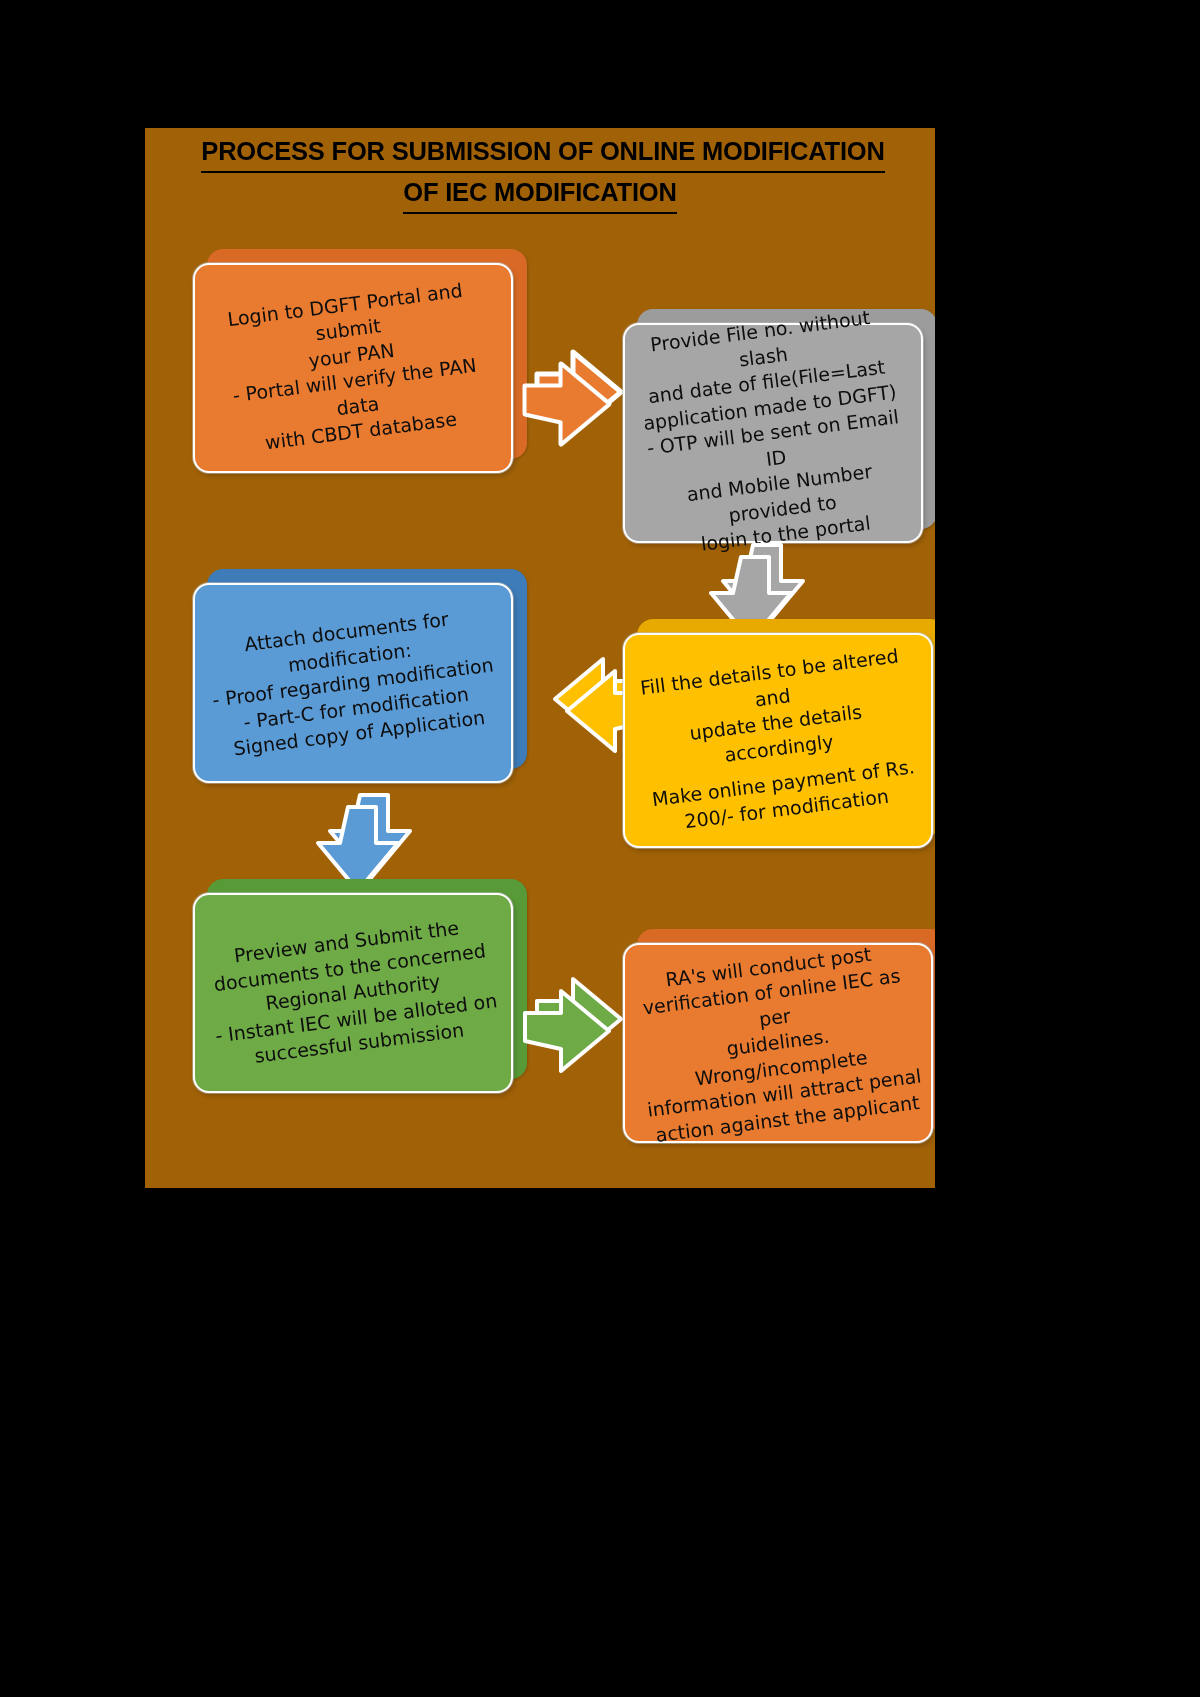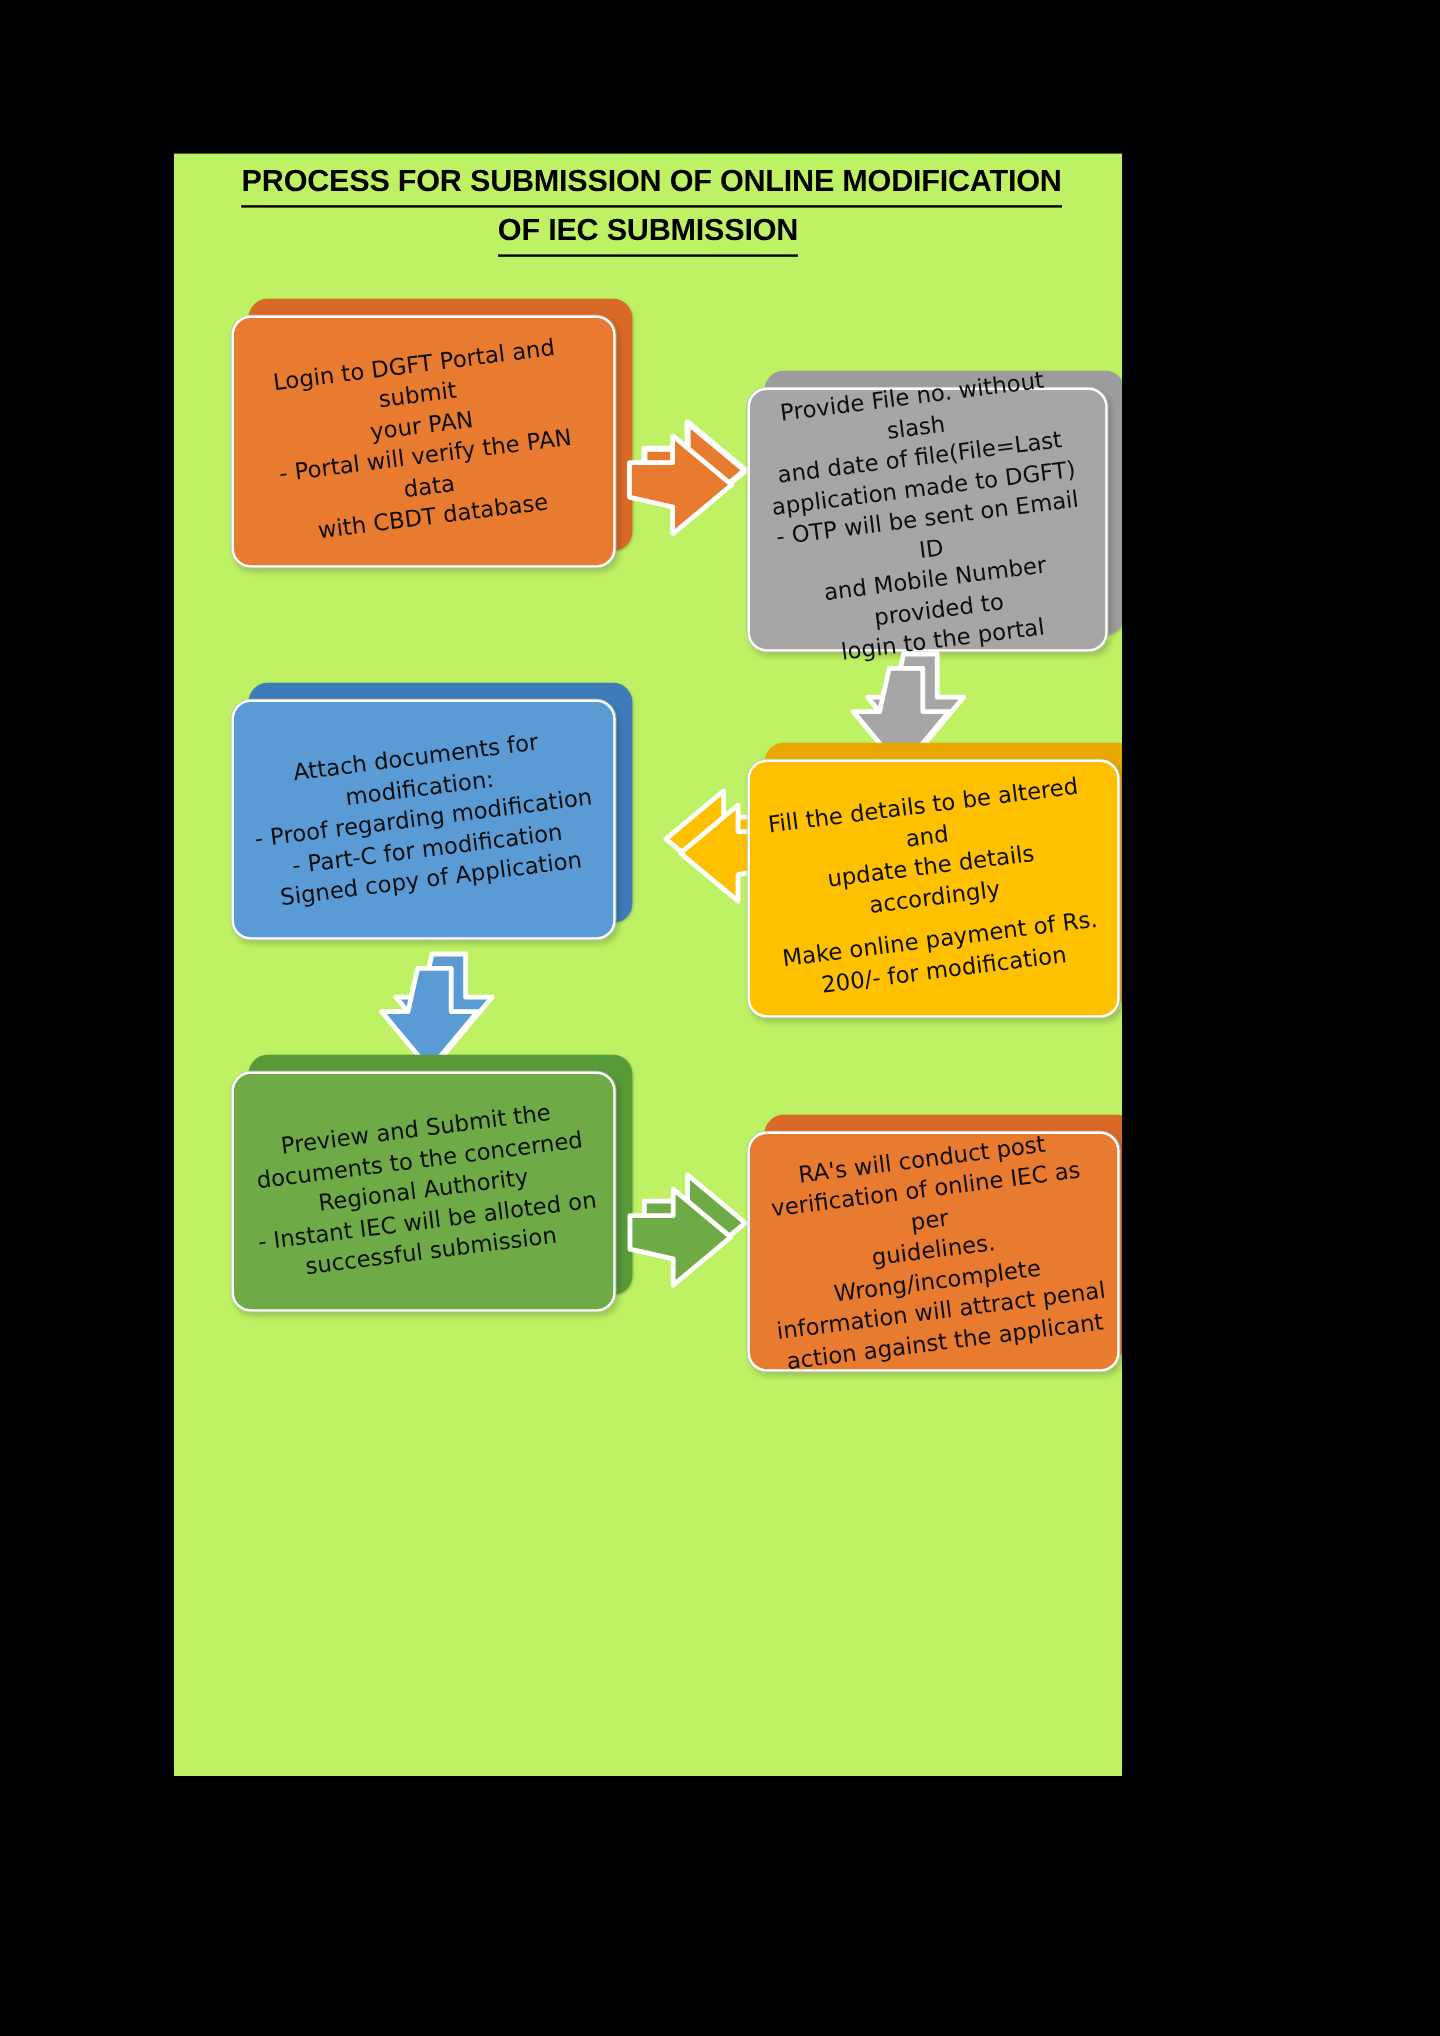--- a/index.html
+++ b/index.html
@@ -1,22 +1,22 @@
 <!DOCTYPE html>
 <html><head>
 <meta charset="utf-8">
 <style>
   html,body{margin:0;padding:0;background:#000;}
   body{
     width:1200px;height:1697px;position:relative;overflow:hidden;
     font-family:"DejaVu Sans","Liberation Sans",sans-serif;
   }
   #page{
-    position:absolute;left:145px;top:128px;width:790px;height:1352px;
-    background:#bef264;overflow:hidden;
+    position:absolute;left:145px;top:128px;width:790px;height:1060px;
+    background:#a16207;overflow:hidden;
   }
   
   #title{
     position:absolute;left:0;top:4px;width:790px;
     text-align:center;
     font-family:"Liberation Sans","DejaVu Sans",sans-serif;
     font-weight:bold;
     font-size:25.5px;
     line-height:38px;
     color:#000;
@@ -91,21 +91,21 @@
   #a4{left:175px;top:665px;}
   #a5{left:378px;top:845px;}
 </style>
 </head>
 <body>
 
 <div id="page">
 
   <div id="title">
     <span class="ln ln1"><span class="u">PROCESS FOR SUBMISSION OF ONLINE MODIFICATION</span></span>
-    <span class="ln ln2"><span class="u">OF IEC SUBMISSION</span></span>
+    <span class="ln ln2"><span class="u">OF IEC MODIFICATION</span></span>
   </div>
 
   <div id="n1" class="node c-orange">
     <div class="plate"></div>
     <div class="front"></div>
     <div class="txt">
       <div>
         <span>Login to DGFT Portal and submit</span>
         <span>your PAN</span>
         <span>- Portal will verify the PAN data</span>

